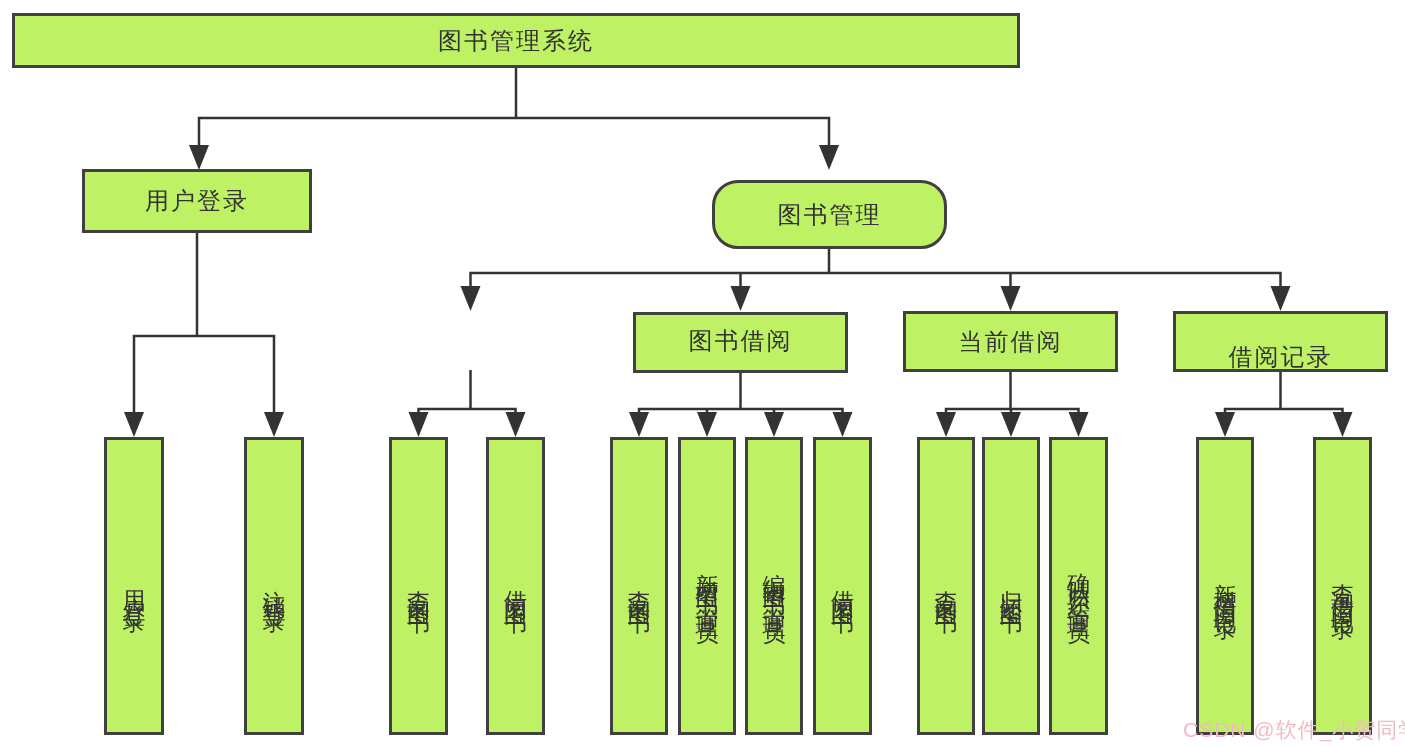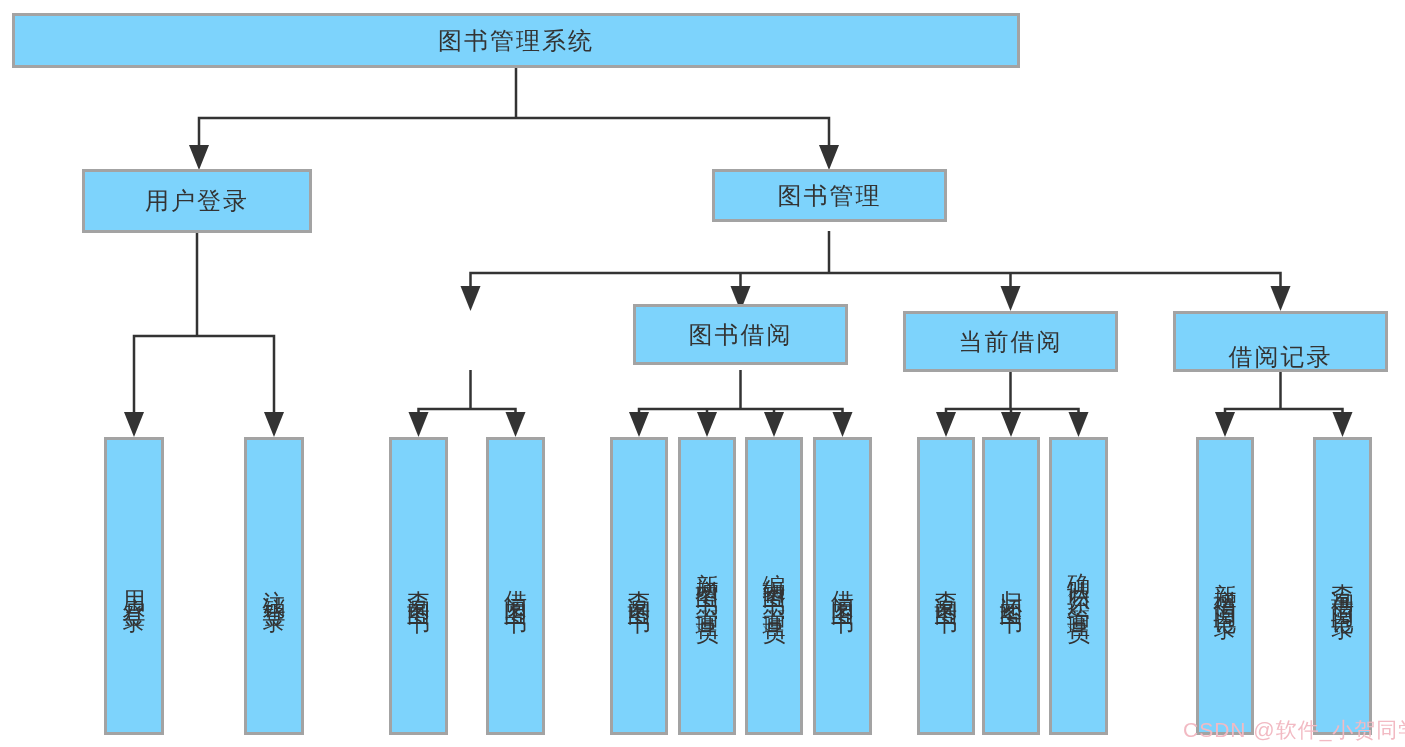--- a/index.html
+++ b/index.html
@@ -12,22 +12,22 @@
     overflow: hidden;
   }
   #connectors {
     position: absolute;
     left: 0; top: 0;
     width: 1405px; height: 747px;
   }
   .node {
     position: absolute;
     box-sizing: border-box;
-    border: 3px solid #a3a3a3;
-    background: #7dd3fc;
+    border: 3px solid #404040;
+    background: #bef264;
     display: flex;
     align-items: center;
     justify-content: center;
     color: #333333;
   }
   .h-label {
     font-size: 24px;
     letter-spacing: 2px;
     line-height: 1;
     white-space: nowrap;
@@ -106,25 +106,25 @@
     </g>
   </svg>
 
   <div class="node" style="left:12px; top:13px; width:1008px; height:55px;">
     <span class="h-label">图书管理系统</span>
   </div>
 
   <div class="node" style="left:82px; top:169px; width:230px; height:64px;">
     <span class="h-label">用户登录</span>
   </div>
-  <div class="node" style="left:712px; top:169px; width:235px; height:53px;">
+  <div class="node" style="left:712px; top:180px; width:235px; height:69px;border-radius:26px;">
     <span class="h-label">图书管理</span>
   </div>
 
-  <div class="node" style="left:633px; top:304px; width:215px; height:61px;">
+  <div class="node" style="left:633px; top:312px; width:215px; height:61px;font-family:Liberation Mono, monospace;">
     <span class="h-label">图书借阅</span>
   </div>
   <div class="node" style="left:903px; top:311px; width:215px; height:61px;">
     <span class="h-label">当前借阅</span>
   </div>
   <div class="node" style="left:1173px; top:311px; width:215px; height:61px;align-items:flex-end;">
     <span class="h-label">借阅记录</span>
   </div>
 
   <div class="node" style="left:104px; top:437px; width:60px; height:298px;">

